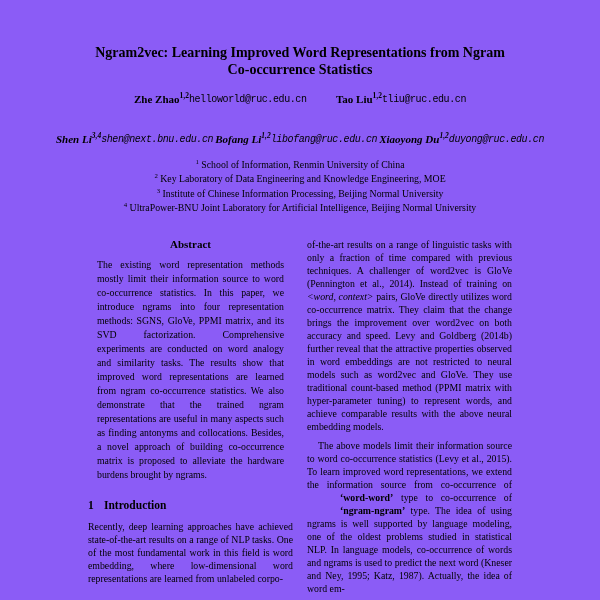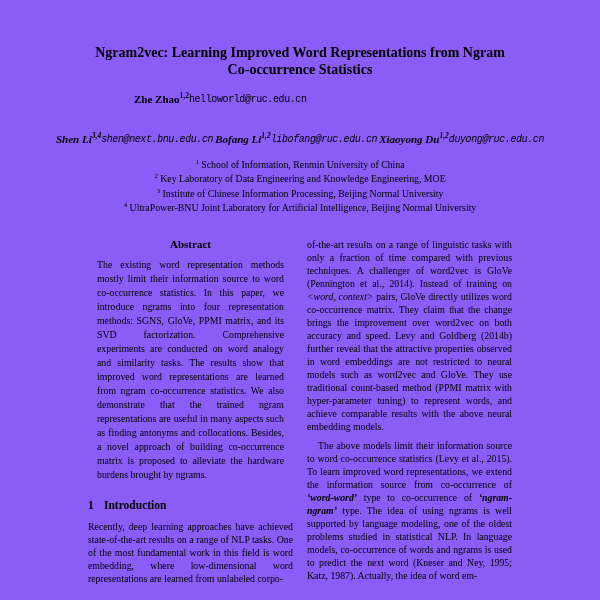--- a/index.html
+++ b/index.html
@@ -69,36 +69,40 @@
     margin: 17px 0 9px 0;
   }
   .section-heading .num { display: inline-block; width: 16px; }
   .body-text {
     font-size: 9.8px;
     line-height: 13px;
     text-align: justify;
   }
   .para-indent { text-indent: 11px; }
   .seg-italic { font-style: italic; }
-  .seg-bolditalic { font-style: italic; font-weight: bold; }
+  .seg-bolditalic { font-weight: bold; margin-left: 33px; }
 </style>
 </head>
 <body>
 
 <div class="page">
 
   <h1 class="title">
     <span>Ngram2vec: Learning Improved Word Representations from Ngram</span><br>
     <span>Co-occurrence Statistics</span>
   </h1>
 
   <div class="authors-row row1">
     <div class="author">
       <span class="name"><span>Zhe Zhao</span><sup>1,2</sup></span>
       <span class="email">helloworld@ruc.edu.cn</span>
+    </div>
+    <div class="author">
+      <span class="name"><span>Tao Liu</span><sup>1,2</sup></span>
+      <span class="email">tliu@ruc.edu.cn</span>
     </div>
   </div>
 
   <div class="authors-row row2">
     <div class="author">
       <span class="name"><span>Shen Li</span><sup>3,4</sup></span>
       <span class="email">shen@next.bnu.edu.cn</span>
     </div>
     <div class="author">
       <span class="name"><span>Bofang Li</span><sup>1,2</sup></span>

